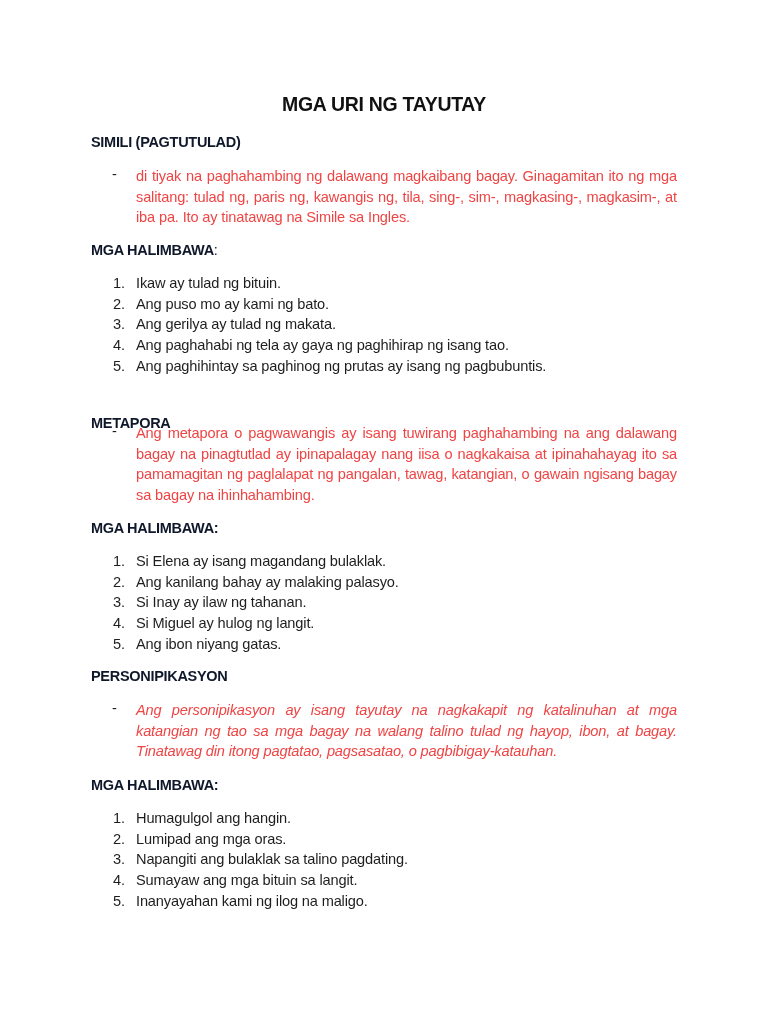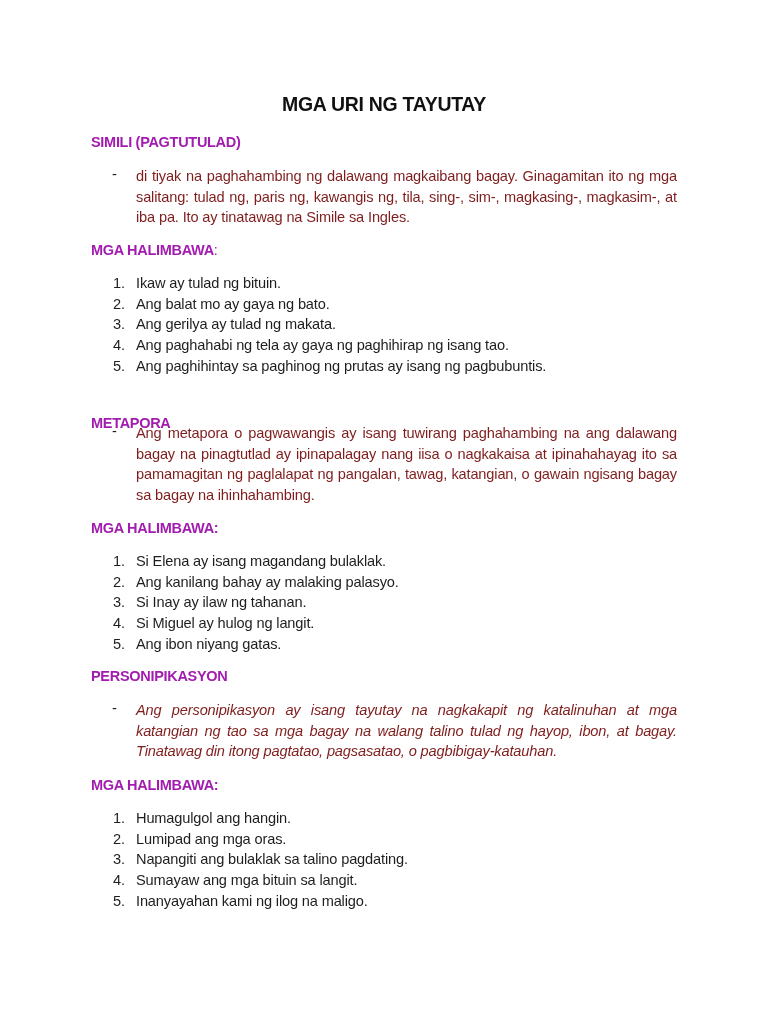--- a/index.html
+++ b/index.html
@@ -31,33 +31,33 @@
       letter-spacing: -0.3px;
       color: #111;
       transform: scaleX(0.95);
     }
     .heading {
       position: absolute;
       left: 91px;
       font-weight: bold;
       font-size: 14.5px;
       letter-spacing: -0.3px;
-      color: #a21caf;
+      color: #0f172a;
       white-space: nowrap;
     }
     .heading .colon-normal { font-weight: normal; }
     .para {
       position: absolute;
       left: 136px;
       width: 541px;
       font-size: 14.6px;
       line-height: 20.6px;
       text-align: justify;
       letter-spacing: -0.15px;
-      color: #7f1d1d;
+      color: #ef4444;
     }
     .dash {
       position: absolute;
       left: 112px;
       font-size: 14.6px;
       color: #1e1e1e;
     }
     .list {
       position: absolute;
       left: 0;
@@ -95,21 +95,21 @@
   <div class="para" style="top:166px;">di tiyak na paghahambing ng dalawang magkaibang bagay. Ginagamitan ito ng mga salitang: tulad ng, paris ng, kawangis ng, tila, sing-, sim-, magkasing-, magkasim-, at iba pa. Ito ay tinatawag na Simile sa Ingles.</div>
 
   <div class="heading" style="top:242px;"><span>MGA HALIMBAWA</span><span class="colon-normal">:</span></div>
   <ol class="list" style="top:273px;">
     <li class="list-item">
         <span class="list-num">1.</span>
         <span class="list-text">Ikaw ay tulad ng bituin.</span>
       </li>
     <li class="list-item">
         <span class="list-num">2.</span>
-        <span class="list-text">Ang balat mo ay gaya ng bato.</span>
+        <span class="list-text">Ang puso mo ay kami ng bato.</span>
       </li>
     <li class="list-item">
         <span class="list-num">3.</span>
         <span class="list-text">Ang gerilya ay tulad ng makata.</span>
       </li>
     <li class="list-item">
         <span class="list-num">4.</span>
         <span class="list-text">Ang paghahabi ng tela ay gaya ng paghihirap ng isang tao.</span>
       </li>
     <li class="list-item">

